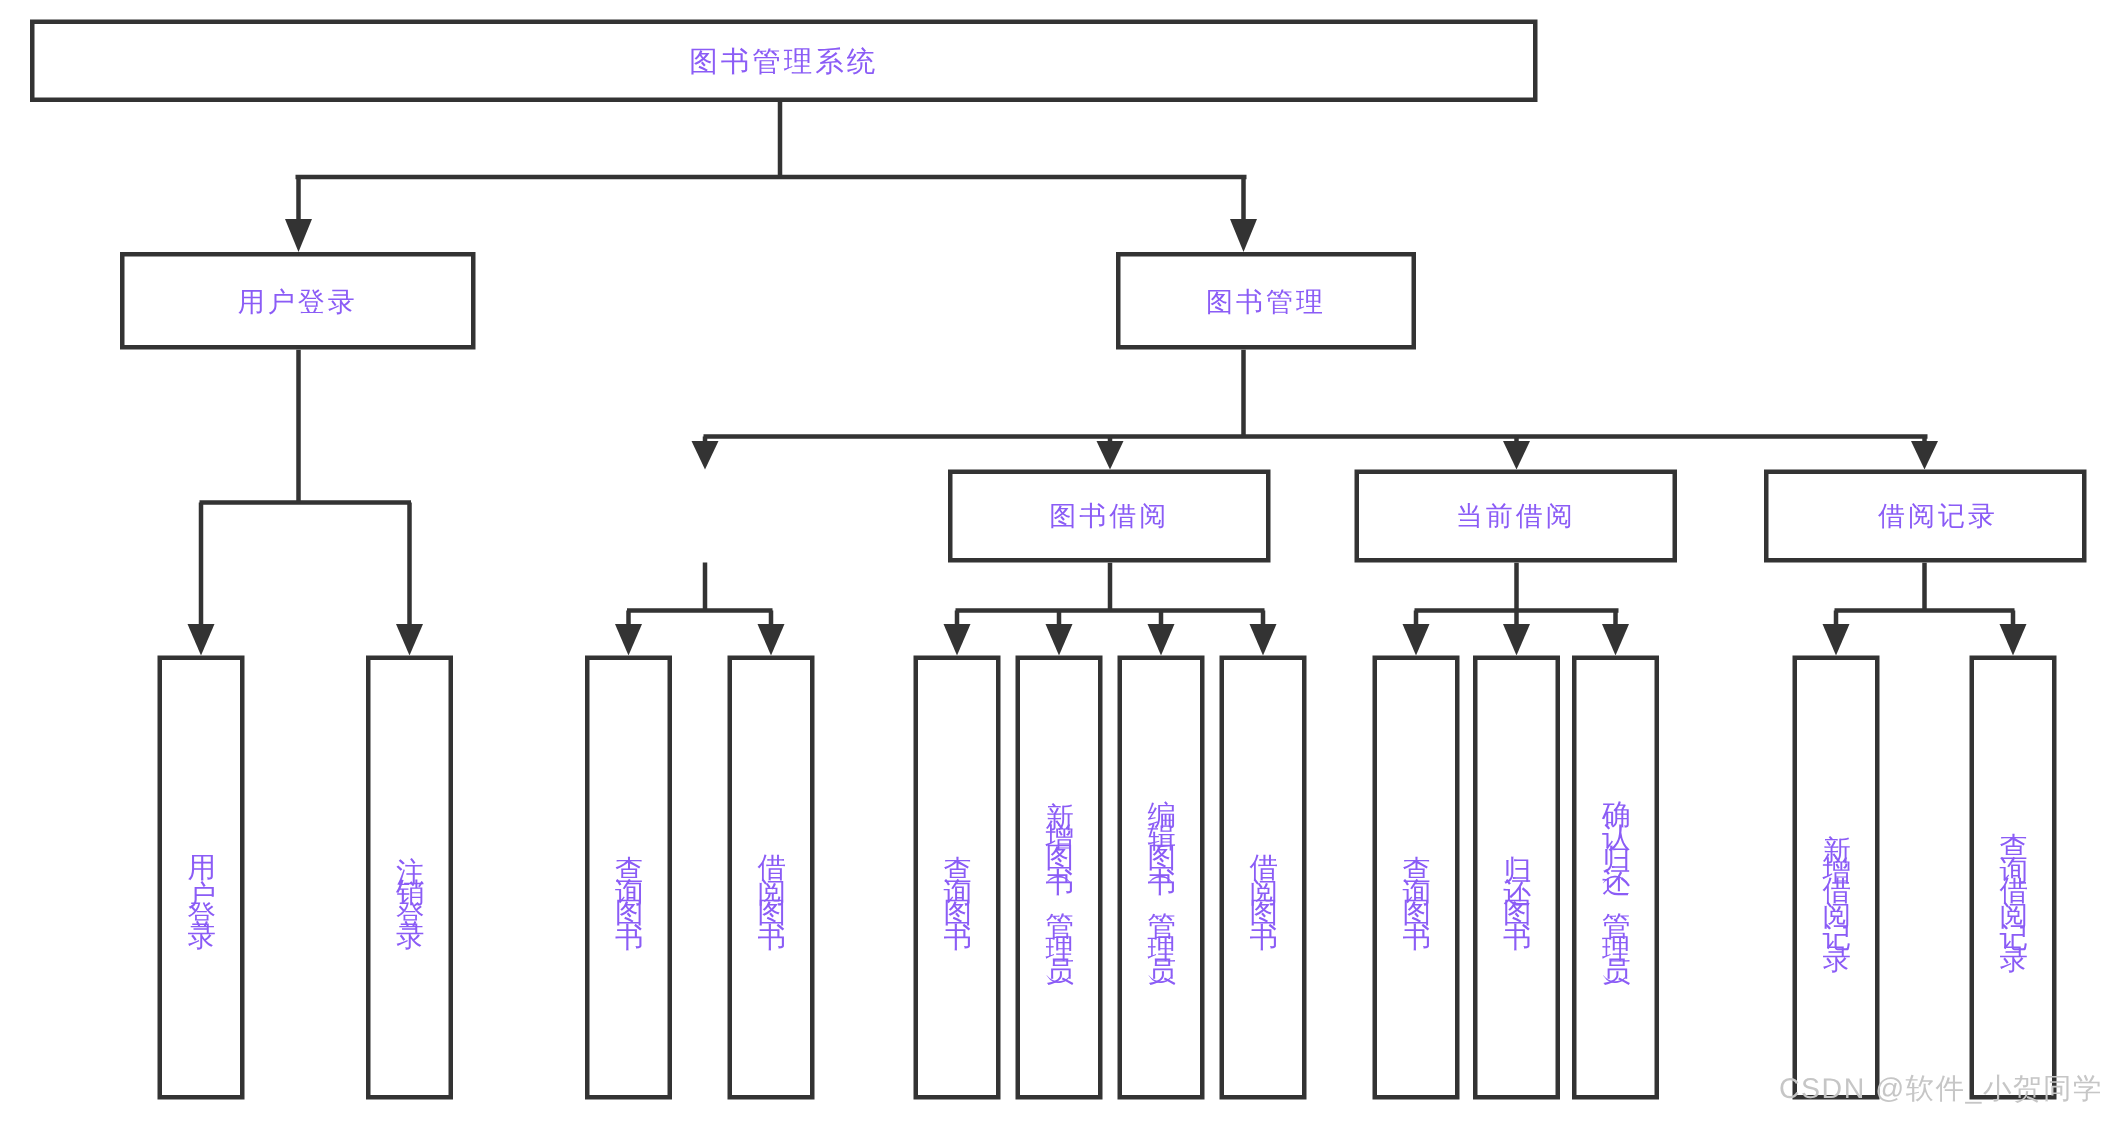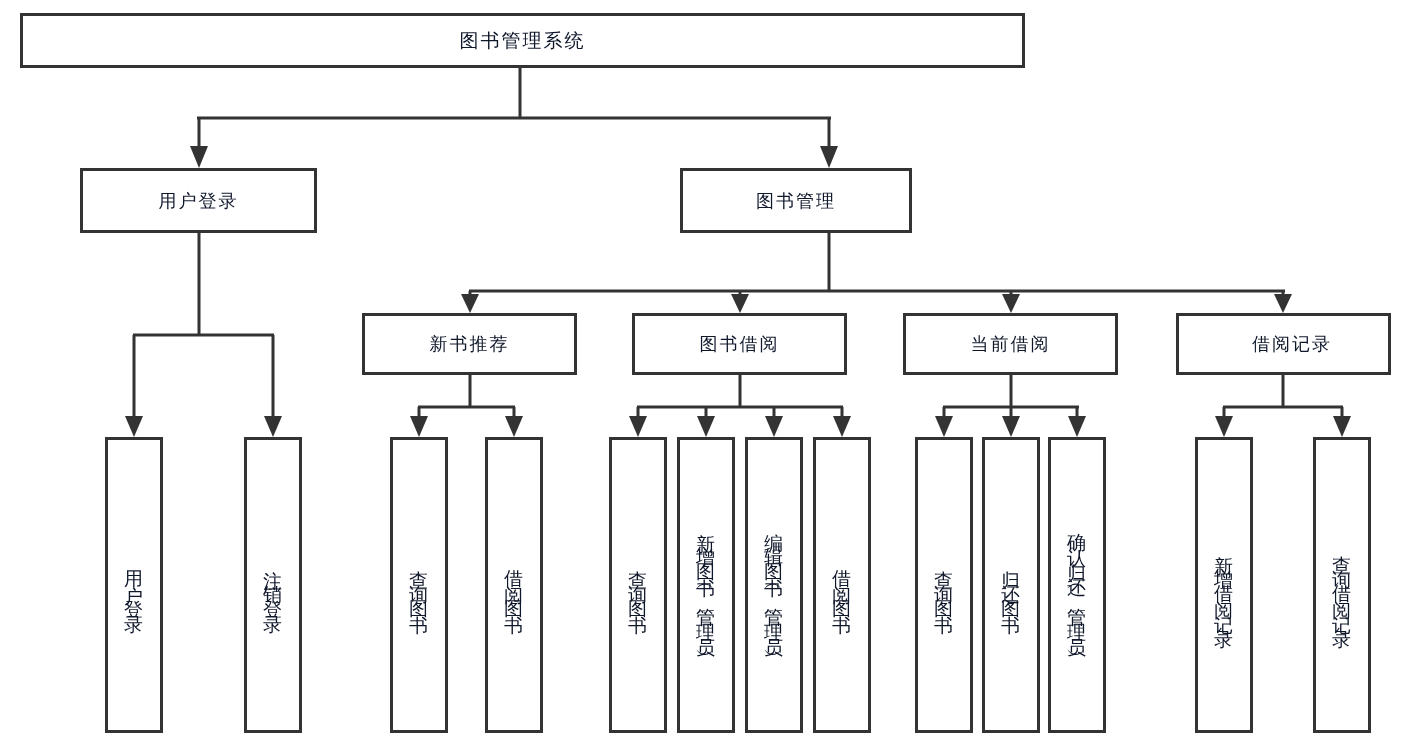--- a/index.html
+++ b/index.html
@@ -6,30 +6,30 @@
   .stage {
     position:relative; width:1405px; height:747px; background:#ffffff;
     font-family:"Liberation Sans","DejaVu Sans",sans-serif; color:#333;
     overflow:hidden;
   }
   .connectors { position:absolute; left:0; top:0; }
   .box {
     position:absolute; box-sizing:border-box;
     border:3px solid #333333; background:#ffffff;
     display:flex; align-items:center; justify-content:center;
-    font-size:18px; letter-spacing:2px; color:#0f172a; text-align:center;
+    font-size:18px; letter-spacing:2px; color:#8b5cf6; text-align:center;
     z-index:2;
   }
   .vbox {
     writing-mode:vertical-rl; text-orientation:mixed;
     font-size:19px; letter-spacing:15px; line-height:1;
   }
   .root-box  { left:20px;  top:13px;  width:1005px; height:55px; font-size:19px; }
   .lvl2-user { left:80px;  top:168px; width:237px;  height:65px; }
-  .lvl2-book { left:680px; top:168px; width:232px;  height:65px; }
+  .lvl2-book { left:744px; top:168px; width:200px;  height:65px; }
   .lvl3      { top:313px; width:215px; height:62px; }
   .l3-0 { left:362px; }
   .l3-1 { left:632px; }
   .l3-2 { left:903px; }
   .l3-3 { left:1176px;padding-left:17px; }
   .leaf { top:437px; width:58px; height:296px; }
   .lf-1  { left:105px; }
   .lf-2  { left:244px; }
   .lf-3  { left:390px; }
   .lf-4  { left:485px; }
@@ -93,21 +93,20 @@
       <polygon points="1224,437 1215,416 1233,416"></polygon>
       <polygon points="1342,437 1333,416 1351,416"></polygon>
     </g>
   </svg>
 
   <div class="box root-box">图书管理系统</div>
 
   <div class="box lvl2-user">用户登录</div>
   <div class="box lvl2-book">图书管理</div>
 
-  <div class="box lvl3 l3-0">新书推荐</div>
   <div class="box lvl3 l3-2">当前借阅</div>
   <div class="box lvl3 l3-1">图书借阅</div>
   <div class="box lvl3 l3-3">借阅记录</div>
 
   <div class="box vbox leaf lf-1">用户登录</div>
   <div class="box vbox leaf lf-2">注销登录</div>
 
   <div class="box vbox leaf lf-3">查询图书</div>
   <div class="box vbox leaf lf-4">借阅图书</div>
 
@@ -116,13 +115,14 @@
   <div class="box vbox leaf lf-7">编辑图书（管理员）</div>
   <div class="box vbox leaf lf-8">借阅图书</div>
 
   <div class="box vbox leaf lf-9">查询图书</div>
   <div class="box vbox leaf lf-10">归还图书</div>
   <div class="box vbox leaf lf-11">确认归还（管理员）</div>
 
   <div class="box vbox leaf lf-12">新增借阅记录</div>
   <div class="box vbox leaf lf-13">查询借阅记录</div>
 
+  <div class="watermark">CSDN @软件_小贺同学</div>
 </div>
 
 </body></html>

